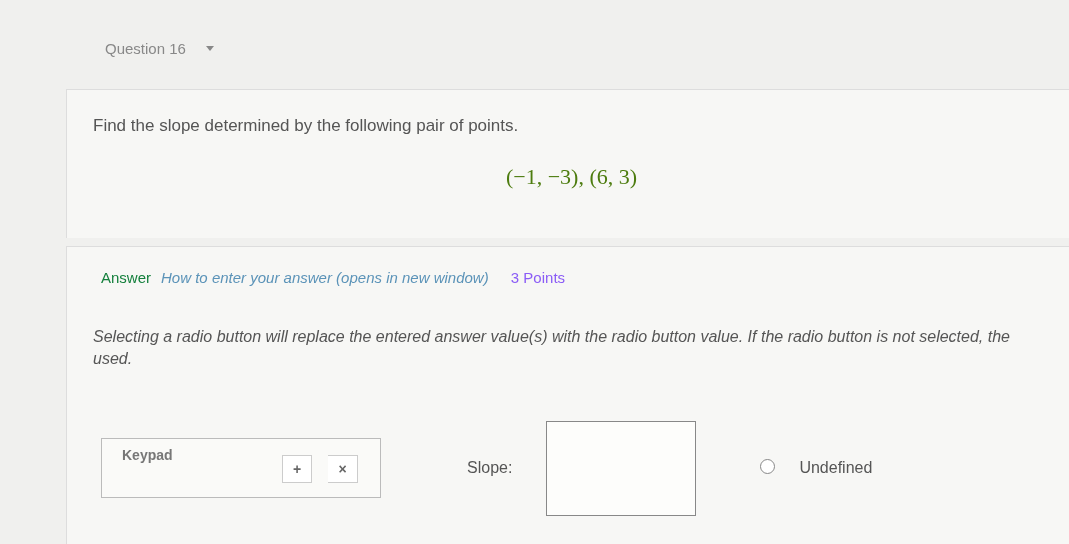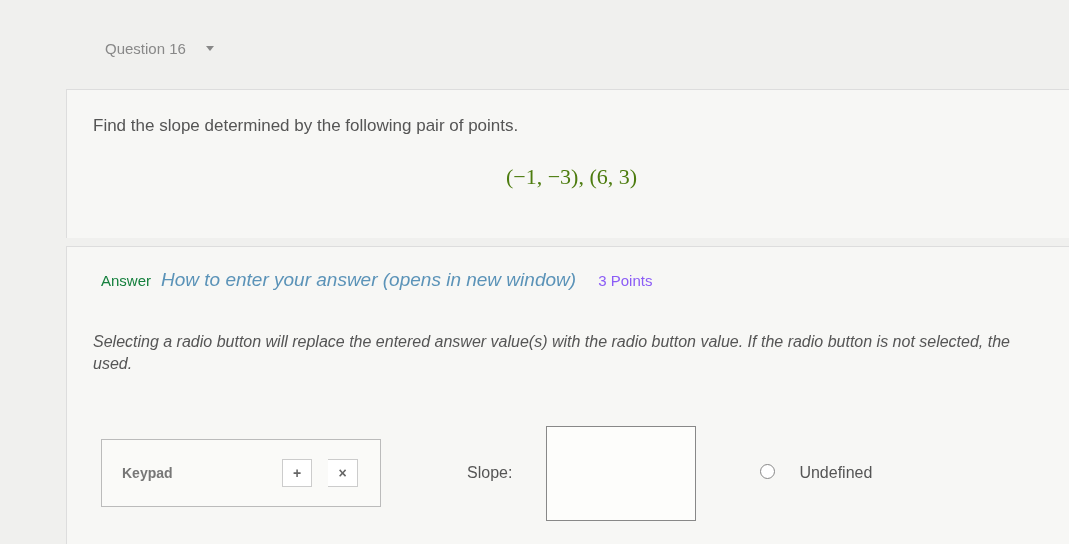--- a/index.html
+++ b/index.html
@@ -60,21 +60,21 @@
     .answer-heading {
       font-size: 15px;
     }
     .answer-heading .answer-label {
       color: #15803d;
       font-weight: normal;
     }
     .answer-heading .help-link {
       color: #5b93b8;
       font-style: italic;
-      font-size: 19px;
+      font-size: 15px;
       margin-left: 2px;
     }
     .answer-heading .pts {
       margin-left: 10px;
       color: #8b5cf6;
     }
     .hint {
       margin-top: 40px;
       font-size: 16px;
       font-style: italic;
@@ -83,24 +83,24 @@
     }
     .input-row {
       display: flex;
       align-items: center;
       margin-top: 42px;
       gap: 18px;
     }
     .keypad {
       border: 1px solid #bbb;
       background: #fafaf8;
-      height: 68px;
+      height: 60px;
       width: 280px;
       display: flex;
-      align-items: center;
+      align-items: flex-start;
       justify-content: space-between;
       padding: 0 6px 0 12px;
     }
     .keypad-label {
       font-size: 14px;
       font-weight: bold;
       color: #777;
     }
     .keypad-actions {
       display: flex;

